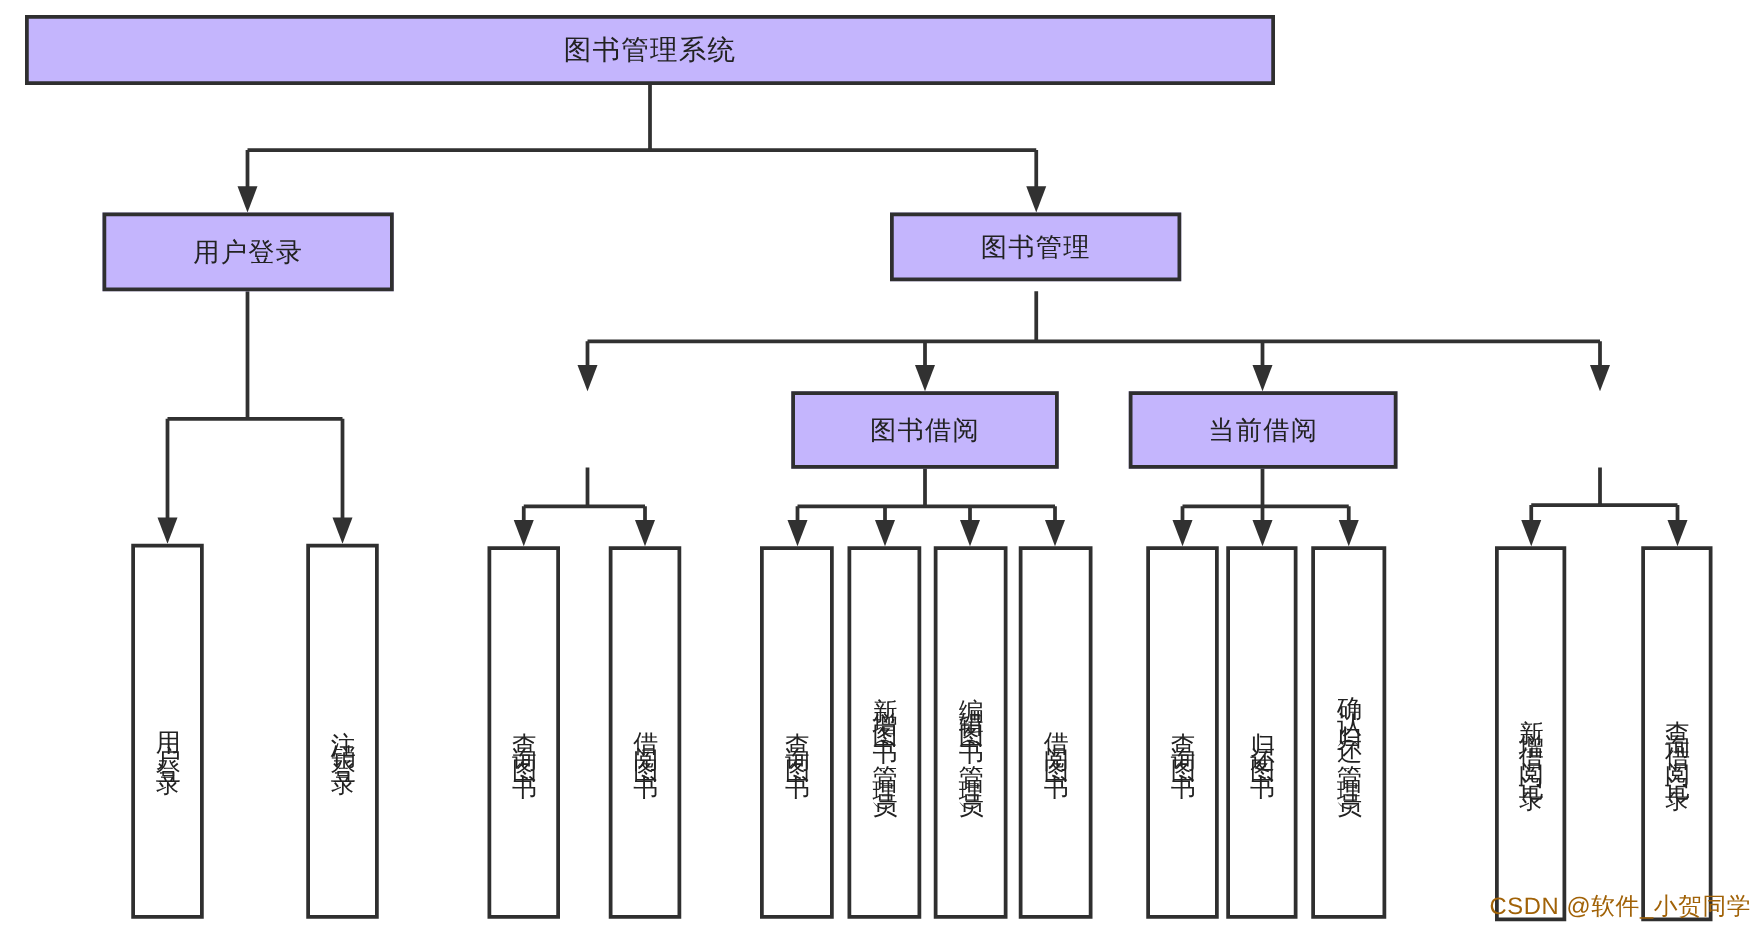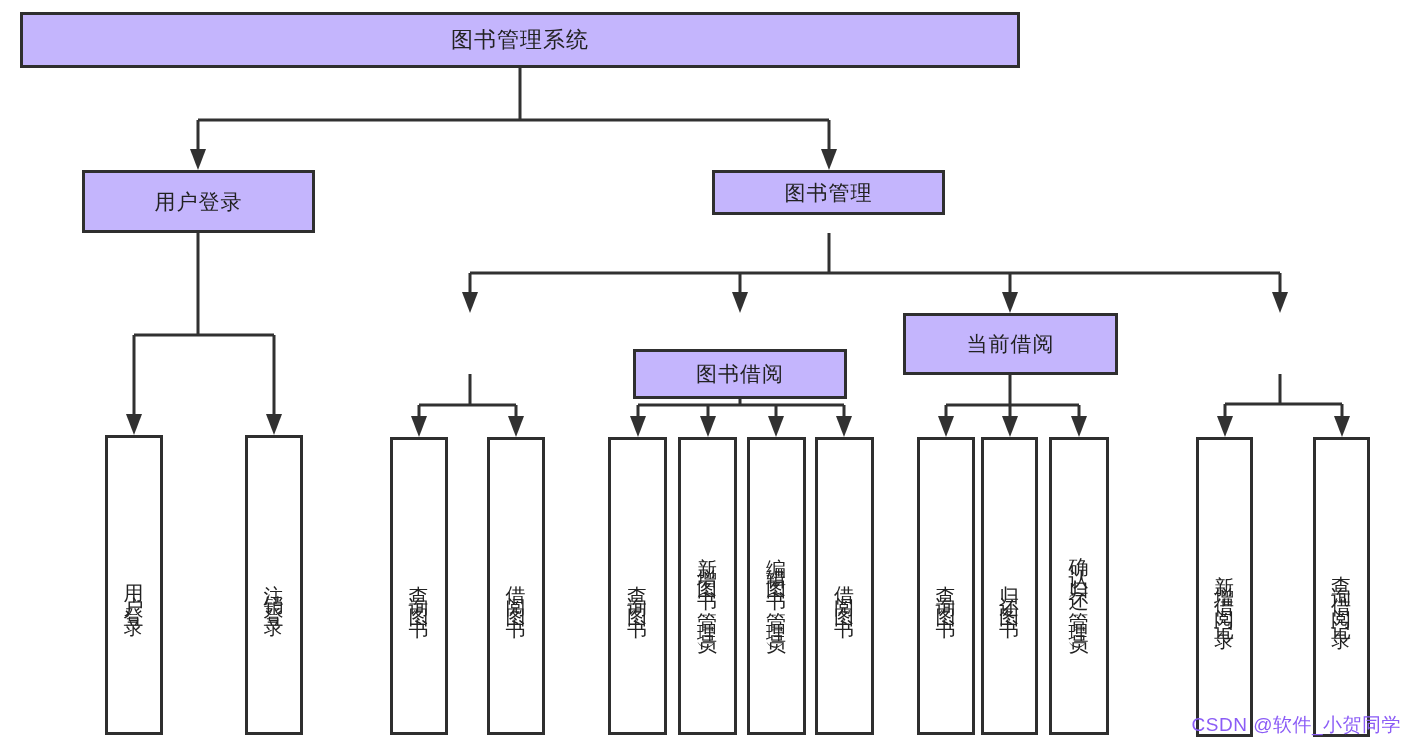--- a/index.html
+++ b/index.html
@@ -33,21 +33,21 @@
     text-orientation:mixed;
     font-size:20px;
     line-height:1.1;
     letter-spacing:11px;
     margin-bottom:-11px;
     white-space:nowrap;
   }
   .watermark{
     position:absolute;z-index:3;
     left:1183px;top:712px;width:218px;
-    font-size:19px;color:#8b5cf6;
+    font-size:19px;color:#a16207;
     text-align:right;white-space:nowrap;
     letter-spacing:0.5px;
   }
 </style>
 </head>
 <body>
 
 <div class="stage">
 
   <svg class="wires" viewBox="0 0 1405 747" xmlns="http://www.w3.org/2000/svg">
@@ -104,23 +104,23 @@
       <polygon class="arrowhead" points="1002,416 1018,416 1010,437"></polygon>
       <polygon class="arrowhead" points="1071,416 1087,416 1079,437"></polygon>
       <polygon class="arrowhead" points="1217,416 1233,416 1225,437"></polygon>
       <polygon class="arrowhead" points="1334,416 1350,416 1342,437"></polygon>
     </g>
   </svg>
 
   <div class="hbox" style="left:20px;top:12px;width:1000px;height:56px;font-size:22px;">图书管理系统</div>
 
   <div class="hbox" style="left:82px;top:170px;width:233px;height:63px;">用户登录</div>
-  <div class="hbox" style="left:712px;top:170px;width:233px;height:45px;">图书管理</div>
+  <div class="hbox" style="left:712px;top:170px;width:233px;height:55px;">图书管理</div>
 
-  <div class="hbox" style="left:633px;top:313px;width:214px;height:50px;margin-top:36px;">图书借阅</div>
+  <div class="hbox" style="left:633px;top:313px;width:214px;height:62px;">图书借阅</div>
   <div class="hbox" style="left:903px;top:313px;width:215px;height:62px;">当前借阅</div>
 
   <div class="vbox" style="left:105px;top:435px;width:58px;height:300px;">
     <span>用户登录</span>
   </div>
   <div class="vbox" style="left:245px;top:435px;width:58px;height:300px;">
     <span>注销登录</span>
   </div>
 
   <div class="vbox" style="left:390px;top:437px;width:58px;height:298px;">

